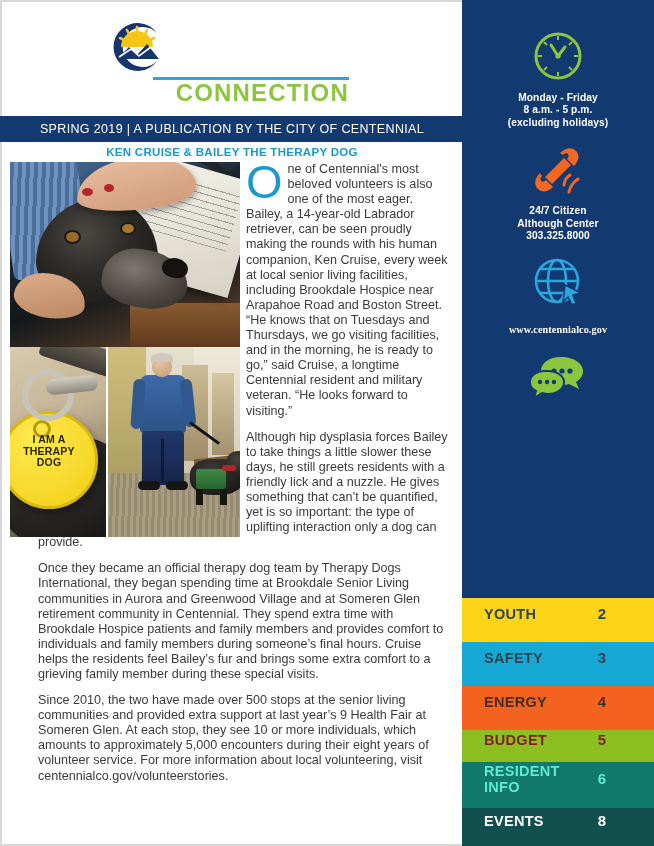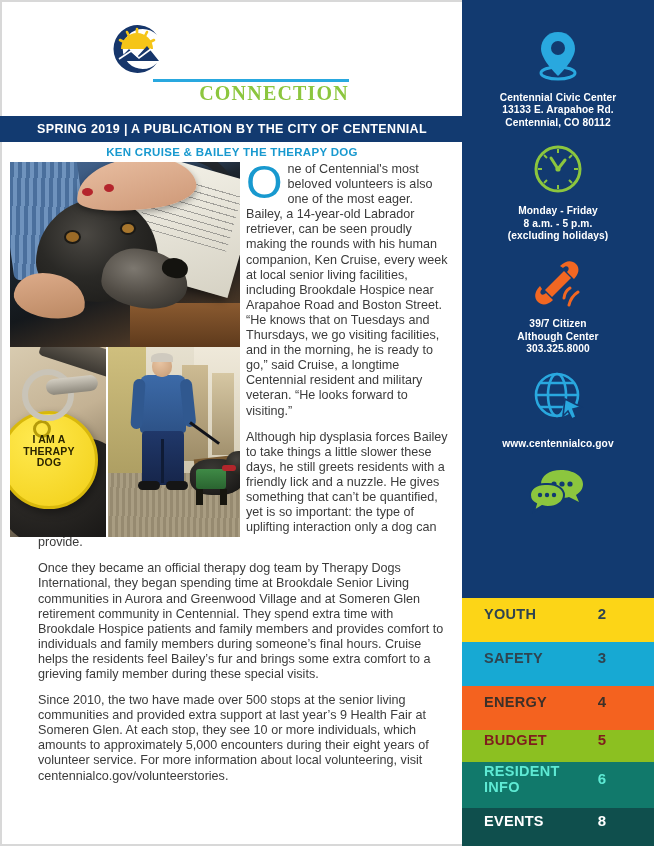--- a/index.html
+++ b/index.html
@@ -64,40 +64,39 @@
     letter-spacing: -0.5px;
     line-height: 0.95;
   }
   .logo-rule {
     height: 3px;
     background: #29a8df;
     margin: 1px 0 1px 46px;
     width: 196px;
   }
   .logo-connection {
-    font-size: 20px;
+    font-size: 24px;
     font-weight: 700;
     color: #8cc63e;
     letter-spacing: 1.2px;
     text-align: right;
     line-height: 1;
     margin-left: 46px;
     width: 196px;
-    font-family: Liberation Serif, serif;
   }
 
   .blue-banner {
     background: #123a70;
     color: #ffffff;
     height: 26px;
     display: flex;
     align-items: center;
     justify-content: center;
     font-size: 12.5px;
-    font-weight: 700;
+    font-weight: 400;
     letter-spacing: 0.35px;
     border-left: 2px solid #123a70;
     box-sizing: border-box;
   }
 
   .article {
     position: relative;
     padding: 0 2px 0 2px;
     border-left: 2px solid #d8d8d8;
     border-bottom: 2px solid #d8d8d8;
@@ -287,21 +286,21 @@
     height: 64px;
   }
   .contact-text {
     font-size: 10.2px;
     font-weight: 700;
     line-height: 12.4px;
     letter-spacing: 0.1px;
     padding: 4px 8px 0 8px;
     color: #ffffff;
   }
-  .contact-text.single { padding-top: 10px; }
+  .contact-text.single { padding-top: 10px; font-family: Liberation Serif, serif; }
 
   
   .toc {
     position: absolute;
     left: 0; right: 0; bottom: 0;
   }
   .toc-row {
     display: flex;
     align-items: center;
     justify-content: space-between;
@@ -415,34 +414,20 @@
 
         <p class="para">Since 2010, the two have made over 500 stops at the senior living communities and provided extra support at last year’s 9 Health Fair at Someren Glen. At each stop, they see 10 or more individuals, which amounts to approximately 5,000 encounters during their eight years of volunteer service. For more information about local volunteering, visit centennialco.gov/volunteerstories.</p>
       </div>
     </div>
   </div>
 
   <div class="sidebar">
 
     <div class="contact-stack">
 
-      <div class="contact-block">
-        <div class="contact-icon">
-          <svg width="48" height="56" viewBox="0 0 48 56">
-            <ellipse cx="24" cy="45" rx="17" ry="6" fill="none" stroke="#29a8df" stroke-width="3"></ellipse>
-            <path d="M24 4 C14 4 7 11.5 7 21 C7 32 24 48 24 48 C24 48 41 32 41 21 C41 11.5 34 4 24 4 Z" fill="#29a8df"></path>
-            <circle cx="24" cy="20" r="7" fill="#123a70"></circle>
-          </svg>
-        </div>
-        <div class="contact-text">
-          <div>Centennial Civic Center</div>
-          <div>13133 E. Arapahoe Rd.</div>
-          <div>Centennial, CO 80112</div>
-        </div>
-      </div>
 
       <div class="contact-block">
         <div class="contact-icon">
           <svg width="54" height="54" viewBox="0 0 54 54">
             <circle cx="27" cy="27" r="22" fill="none" stroke="#8cc63e" stroke-width="3"></circle>
             <g stroke="#8cc63e" stroke-width="2">
               <line x1="27" y1="7" x2="27" y2="11"></line>
               <line x1="27" y1="43" x2="27" y2="47"></line>
               <line x1="7" y1="27" x2="11" y2="27"></line>
               <line x1="43" y1="27" x2="47" y2="27"></line>
@@ -471,21 +456,21 @@
               <path d="M30 10 C36 4 42 4 46 8 C50 12 49 18 44 23 L37 16 C39 14 39 12 38 11 C37 10 35 10 33 12 Z"></path>
               <path d="M15 34 L34 15 L41 22 L22 41 Z"></path>
             </g>
             <g fill="none" stroke="#f26722" stroke-width="3" stroke-linecap="round">
               <path d="M40 32 A13 13 0 0 0 34 42"></path>
               <path d="M48 36 A21 21 0 0 0 39 49"></path>
             </g>
           </svg>
         </div>
         <div class="contact-text">
-          <div>39/7 Citizen</div>
+          <div>24/7 Citizen</div>
           <div>Although Center</div>
           <div>303.325.8000</div>
         </div>
       </div>
 
       <div class="contact-block">
         <div class="contact-icon">
           <svg width="54" height="54" viewBox="0 0 54 54">
             <g fill="none" stroke="#29a8df" stroke-width="2.6">
               <circle cx="26" cy="26" r="21"></circle>

